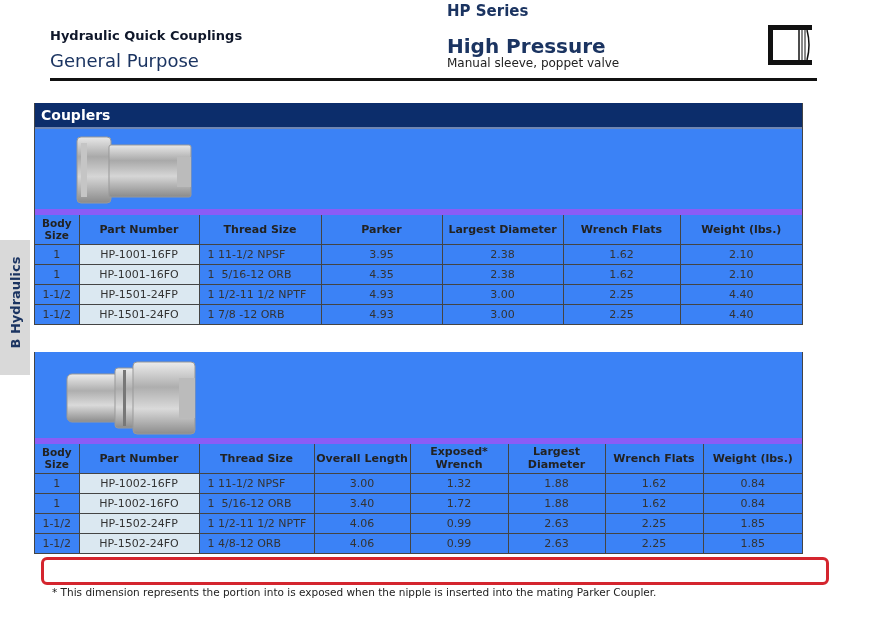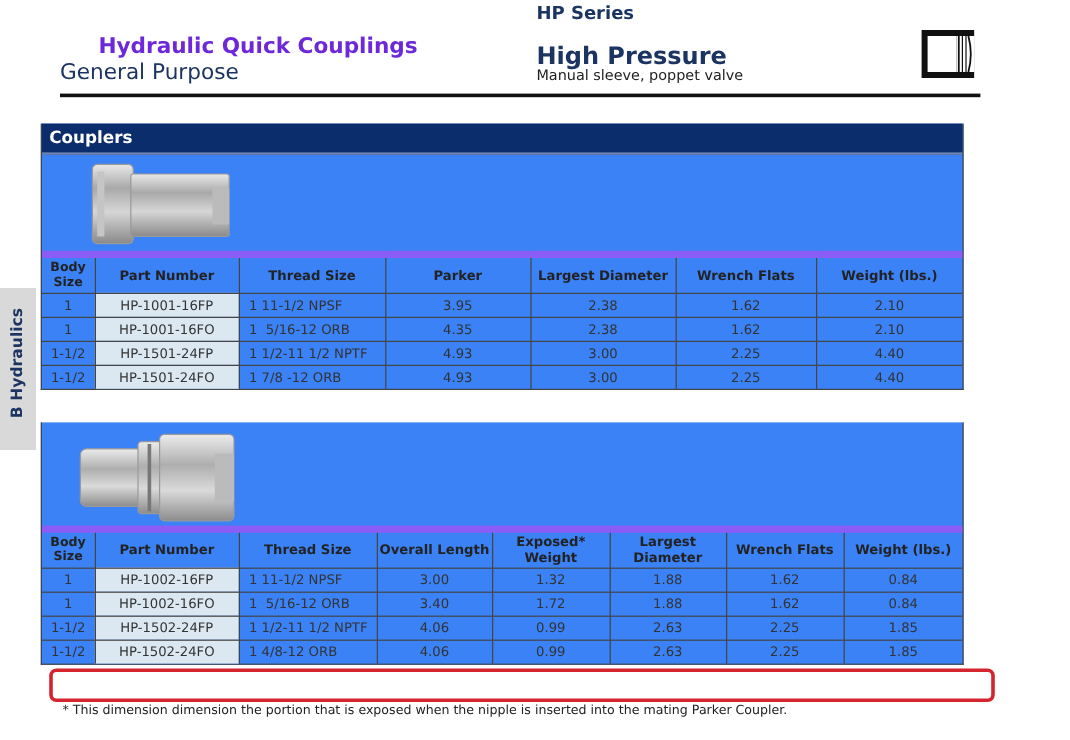--- a/index.html
+++ b/index.html
@@ -1,17 +1,17 @@
 <!DOCTYPE html>
 <html><head>
 <meta charset="utf-8">
 <style>
   html,body{margin:0;padding:0;background:#fff;}
   body{width:892px;height:617px;position:relative;overflow:hidden;font-family:"DejaVu Sans",sans-serif;color:#222;}
-  .title1{position:absolute;left:50px;top:28px;font-size:18px;font-weight:bold;color:#6d28d9;letter-spacing:0px;margin-left:32px;}
+  .title1{position:absolute;left:50px;top:28px;font-size:13px;font-weight:bold;color:#0f172a;letter-spacing:0px;}
   .title2{position:absolute;left:50px;top:50px;font-size:18px;color:#1b3461;}
   .series1{position:absolute;left:447px;top:2px;font-size:15px;font-weight:bold;color:#1b3461;}
   .series2{position:absolute;left:447px;top:34px;font-size:20px;font-weight:bold;color:#1b3461;}
   .series3{position:absolute;left:447px;top:56px;font-size:12px;color:#222;}
   .rule{position:absolute;left:50px;top:78px;width:767px;height:3px;background:#111;}
   .logo{position:absolute;left:766px;top:23px;width:50px;height:44px;}
   .sidetab{position:absolute;left:0;top:240px;width:30px;height:135px;background:#d9d9d9;}
   .sidetab span{position:absolute;left:-48px;top:55px;width:126px;transform:rotate(-90deg);font-weight:bold;font-size:13px;color:#1b3461;text-align:center;white-space:nowrap;}
   .section{position:absolute;left:34px;width:767px;border:1px solid #444;border-top:none;background:#3b82f6;}
   .sec-head{background:#0c2d6b;color:#fff;font-weight:bold;font-size:14px;height:24px;line-height:24px;padding-left:6px;border-bottom:2px solid #6f86b3;}
@@ -161,21 +161,21 @@
         <col style="width:97px">
         <col style="width:98px">
         <col>
     </colgroup>
     <thead>
       <tr style="height:32px;">
         <th style="font-size:10.5px;">Body Size</th>
         <th>Part Number</th>
         <th>Thread Size</th>
         <th>Overall Length</th>
-        <th>Exposed* Weight</th>
+        <th>Exposed* Wrench</th>
         <th>Largest Diameter</th>
         <th>Wrench Flats</th>
         <th>Weight (lbs.)</th>
       </tr>
     </thead>
     <tbody>
       <tr>
         <td>1</td>
         <td class="pn">HP-1002-16FP</td>
         <td class="th-left">1 11-1/2 NPSF</td>
@@ -214,13 +214,13 @@
         <td>2.63</td>
         <td>2.25</td>
         <td>1.85</td>
       </tr>
     </tbody>
   </table>
 </div>
 
 <div class="highlight"></div>
 
-<div class="footnote">* This dimension dimension the portion that is exposed when the nipple is inserted into the mating Parker Coupler.</div>
+<div class="footnote">* This dimension represents the portion into is exposed when the nipple is inserted into the mating Parker Coupler.</div>
 
 </body></html>

